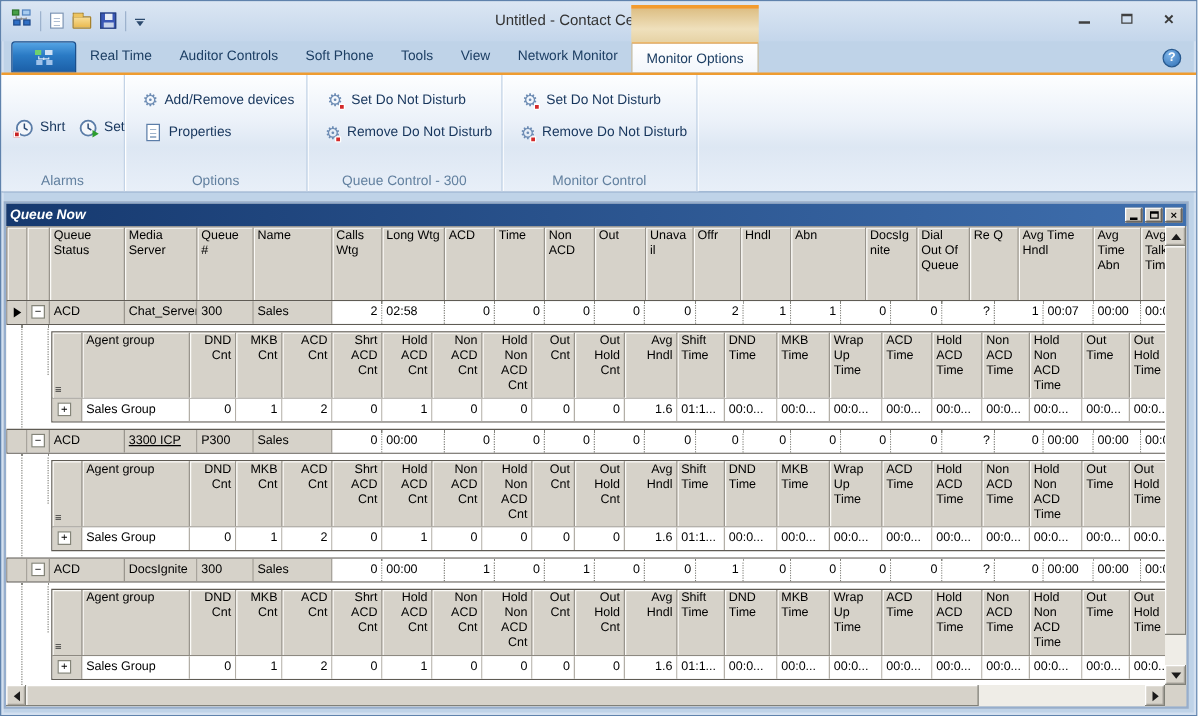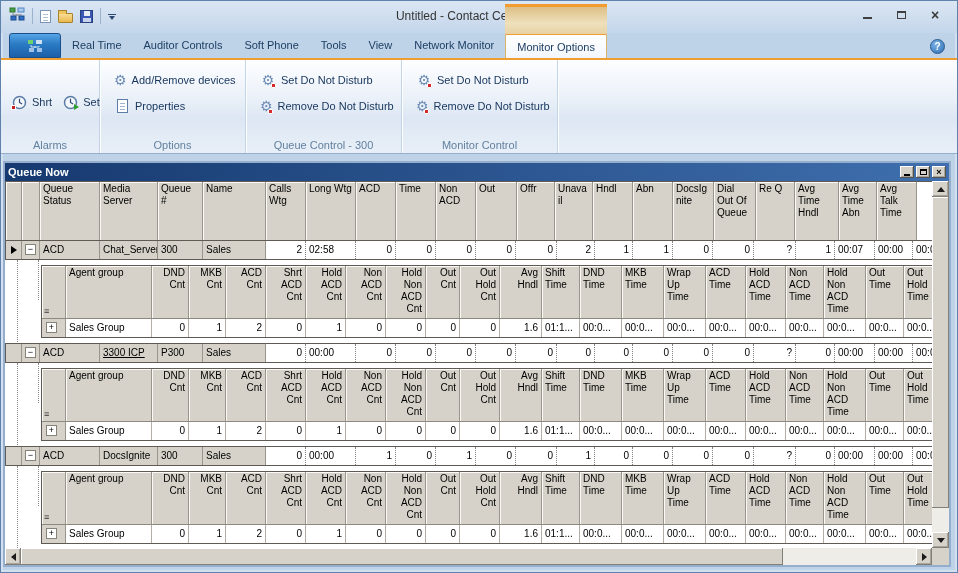--- a/index.html
+++ b/index.html
@@ -59,21 +59,21 @@
   .ic-props { width:11px; height:14px; background:#fff; border:1px solid #5b7da8; position:relative; }
   .ic-props::after { content:''; position:absolute; left:2px; right:2px; top:3px; height:8px;
     background:repeating-linear-gradient(#9fb4cc 0 1px, transparent 1px 3px); }
 
   
   .qwin { position:absolute; left:2px; top:160px; width:948px; height:406px;
     border:2px solid #96aecd; background:#d6d2c9; }
   .qn-title { height:18px; background:linear-gradient(90deg,#16396f,#2e5block,#16396f 0%,#3f6fae 100%);
     background:linear-gradient(90deg,#16396f,#3f6fae); color:#fff; font-weight:bold; font-size:11px;
     display:flex; align-items:center; padding:0 3px; }
-  .qn-title-text { flex:1; }
+  .qn-title-text { flex:1;font-style:italic; }
   .qb { width:14px; height:12px; background:#d6d2c9; margin-left:2px;
     box-shadow:inset -1px -1px 0 #56524c, inset 1px 1px 0 #ffffff, inset -2px -2px 0 #a8a49c;
     display:flex; align-items:center; justify-content:center; font-size:9px; font-weight:bold; color:#000; line-height:10px; }
   .qg-min { width:6px; height:2px; background:#000; margin-top:6px; }
   .qg-max { width:7px; height:6px; border:1px solid #000; border-top:2px solid #000; }
 
   .grid-wrap { display:flex; height:367px; }
   .grid-viewport { position:relative; width:927px; overflow:hidden; background:#fff; }
   .grid-content { position:absolute; left:0; top:0; width:955px; }
   .grow { display:flex; }
@@ -286,28 +286,28 @@
               <div class="hcell" style="width: 60px;">Queue Status</div>
               <div class="hcell" style="width: 58px;">Media Server</div>
               <div class="hcell" style="width: 45px;">Queue #</div>
               <div class="hcell" style="width: 63px;">Name</div>
               <div class="hcell" style="width: 40px;">Calls Wtg</div>
               <div class="hcell" style="width: 50px;">Long Wtg</div>
               <div class="hcell" style="width: 40px;">ACD</div>
               <div class="hcell" style="width: 40px;">Time</div>
               <div class="hcell" style="width: 40px;">Non ACD</div>
               <div class="hcell" style="width: 41px;">Out</div>
+              <div class="hcell" style="width: 38px;">Unavail</div>
               <div class="hcell" style="width: 38px;">Offr</div>
-              <div class="hcell" style="width: 38px;">Unavail</div>
               <div class="hcell" style="width: 40px;">Hndl</div>
-              <div class="hcell" style="width: 40px;">Abn</div>
+              <div class="hcell" style="width: 60px;">Abn</div>
               <div class="hcell" style="width: 41px;">DocsIgnite</div>
               <div class="hcell" style="width: 42px;">Dial Out Of Queue</div>
               <div class="hcell" style="width: 39px;">Re Q</div>
-              <div class="hcell" style="width: 44px;">Avg Time Hndl</div>
+              <div class="hcell" style="width: 60px;">Avg Time Hndl</div>
               <div class="hcell" style="width: 38px;">Avg Time Abn</div>
               <div class="hcell" style="width: 40px;">Avg Talk Time</div>
             </div>
             <div class="ggroup">
               <div class="grow mrow">
                 <div class="cell sel" style="width: 16px;">
                   <div class="tri-right"></div>
                 </div>
                 <div class="cell sel" style="width: 18px;">
                   <div class="xbox">−</div>

